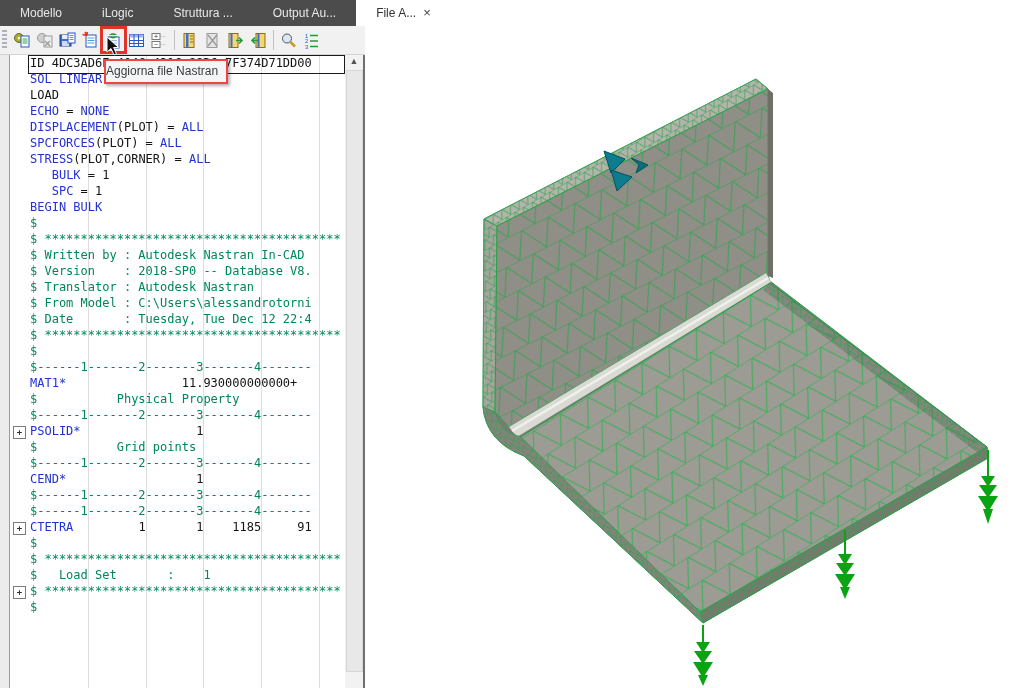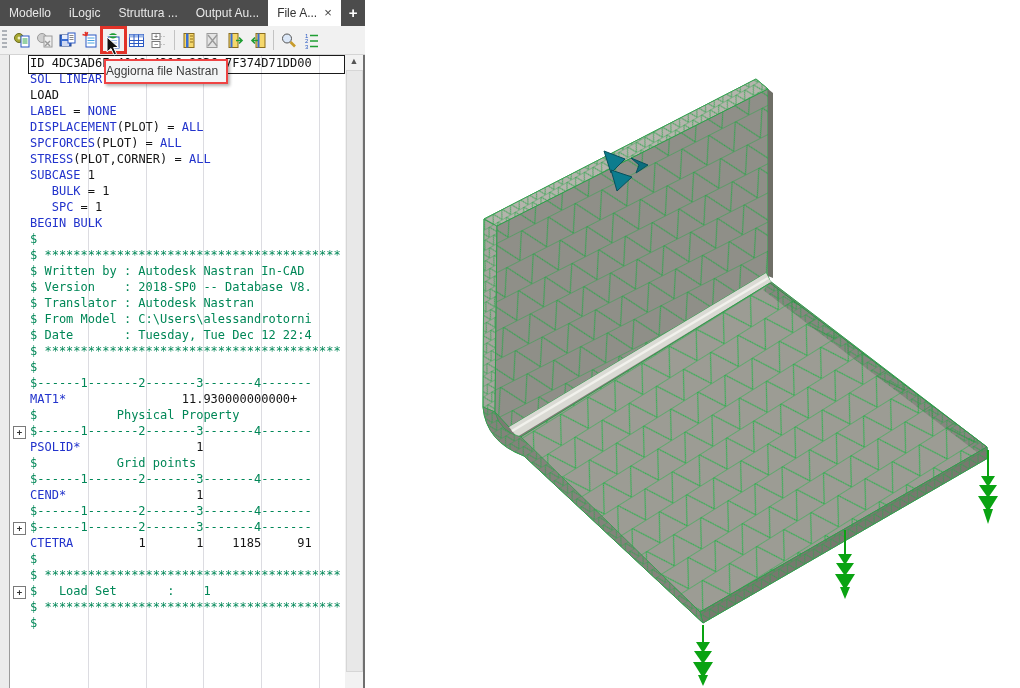--- a/index.html
+++ b/index.html
@@ -2,21 +2,21 @@
 <html><head>
 <meta charset="utf-8">
 <style>
   html,body{margin:0;padding:0;}
   body{width:1020px;height:688px;position:relative;overflow:hidden;background:#fff;
        font-family:"Liberation Sans", sans-serif;}
 
   
   .tabbar{position:absolute;left:0;top:0;width:365px;height:26px;background:#4c4c4c;
           display:flex;align-items:stretch;z-index:3;}
-  .tab{color:#e8e8e8;font-size:12px;line-height:26px;padding:0 9px;white-space:nowrap;cursor:default;}
+  .tab{color:#e8e8e8;font-size:12px;line-height:26px;padding:0 20px;white-space:nowrap;cursor:default;}
   .tab.active{background:#ffffff;color:#333;display:flex;align-items:center;gap:7px;}
   .tab-close{color:#444;font-size:13px;line-height:26px;}
   .tab-plus{color:#fff;font-size:15px;line-height:26px;padding:0 8px;font-weight:bold;}
   .hamburger{margin-left:auto;width:26px;display:flex;flex-direction:column;justify-content:center;gap:3px;padding-right:6px;}
   .hamburger b{display:block;height:2px;background:#eee;border-radius:1px;}
 
   
   .toolbar{position:absolute;left:0;top:26px;width:365px;height:28px;background:#f1f1f1;
            border-bottom:1px solid #d4d4d4;display:flex;align-items:center;z-index:3;}
   .grip{width:5px;height:20px;margin:0 3px 0 2px;
@@ -186,25 +186,24 @@
       <div class="guide" style="left: 136px;"></div>
       <div class="guide" style="left: 193px;"></div>
       <div class="guide" style="left: 251px;"></div>
       <div class="guide" style="left: 309px;"></div>
     </div>
   <div class="caret-line"></div>
   <div class="lines" id="codelines">
       <pre class="cl"><span class="seg-t">ID 4DC3AD6E-404C-431C-89D6-7F374D71DD00</span></pre>
       <pre class="cl"><span class="seg-k">SOL LINEAR STATIC</span></pre>
       <pre class="cl"><span class="seg-t">LOAD</span></pre>
-      <pre class="cl"><span class="seg-k">LABEL</span><span class="seg-t"> = </span><span class="seg-k">NONE</span></pre>
+      <pre class="cl"><span class="seg-k">ECHO</span><span class="seg-t"> = </span><span class="seg-k">NONE</span></pre>
       <pre class="cl"><span class="seg-k">DISPLACEMENT</span><span class="seg-t">(PLOT) = </span><span class="seg-k">ALL</span></pre>
       <pre class="cl"><span class="seg-k">SPCFORCES</span><span class="seg-t">(PLOT) = </span><span class="seg-k">ALL</span></pre>
       <pre class="cl"><span class="seg-k">STRESS</span><span class="seg-t">(PLOT,CORNER) = </span><span class="seg-k">ALL</span></pre>
-      <pre class="cl"><span class="seg-k">SUBCASE</span><span class="seg-t"> 1</span></pre>
       <pre class="cl"><span class="seg-t">   </span><span class="seg-k">BULK</span><span class="seg-t"> = 1</span></pre>
       <pre class="cl"><span class="seg-t">   </span><span class="seg-k">SPC</span><span class="seg-t"> = 1</span></pre>
       <pre class="cl"><span class="seg-k">BEGIN BULK</span></pre>
       <pre class="cl"><span class="seg-c">$</span></pre>
       <pre class="cl"><span class="seg-c">$ *****************************************</span></pre>
       <pre class="cl"><span class="seg-c">$ Written by : Autodesk Nastran In-CAD</span></pre>
       <pre class="cl"><span class="seg-c">$ Version    : 2018-SP0 -- Database V8.</span></pre>
       <pre class="cl"><span class="seg-c">$ Translator : Autodesk Nastran</span></pre>
       <pre class="cl"><span class="seg-c">$ From Model : C:\Users\alessandrotorni</span></pre>
       <pre class="cl"><span class="seg-c">$ Date       : Tuesday, Tue Dec 12 22:4</span></pre>

